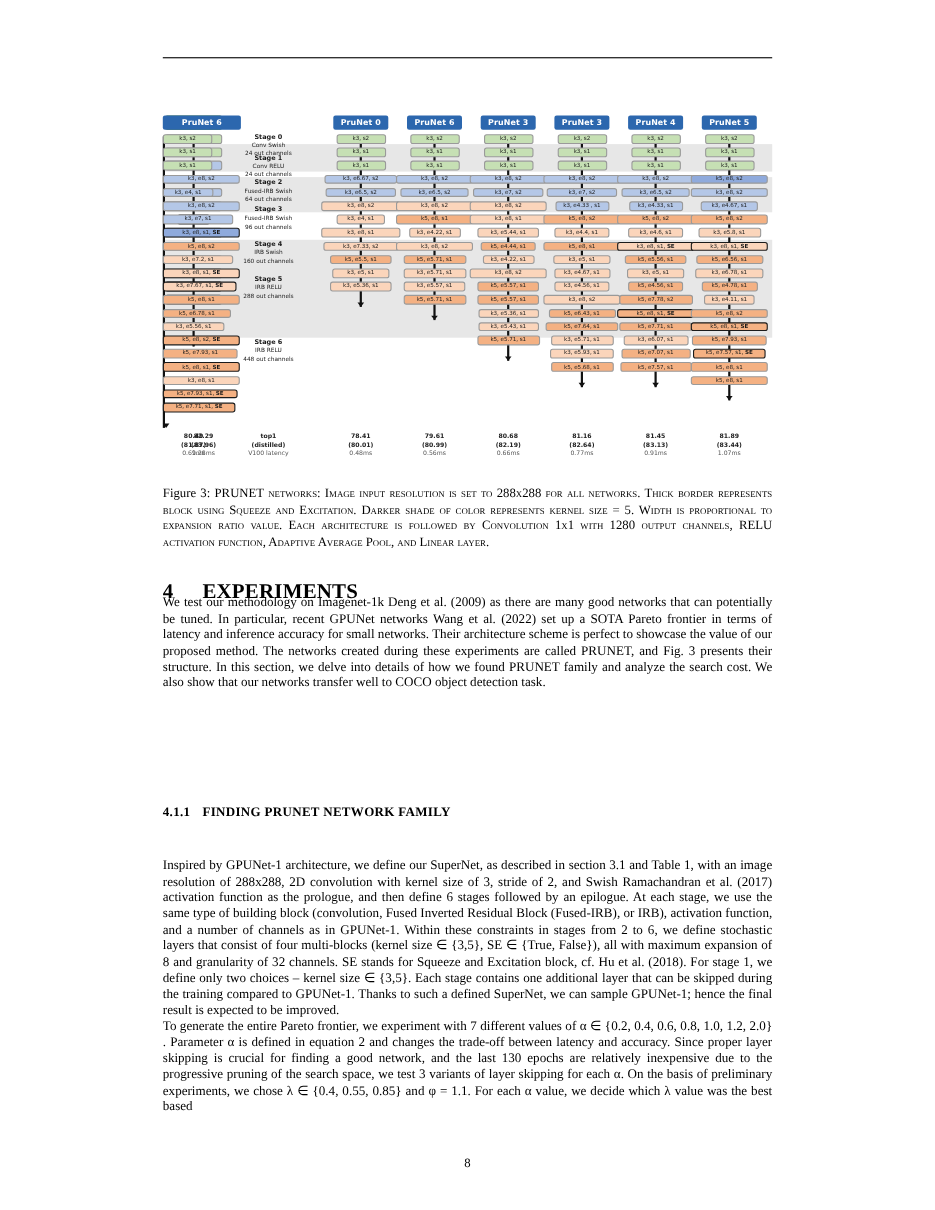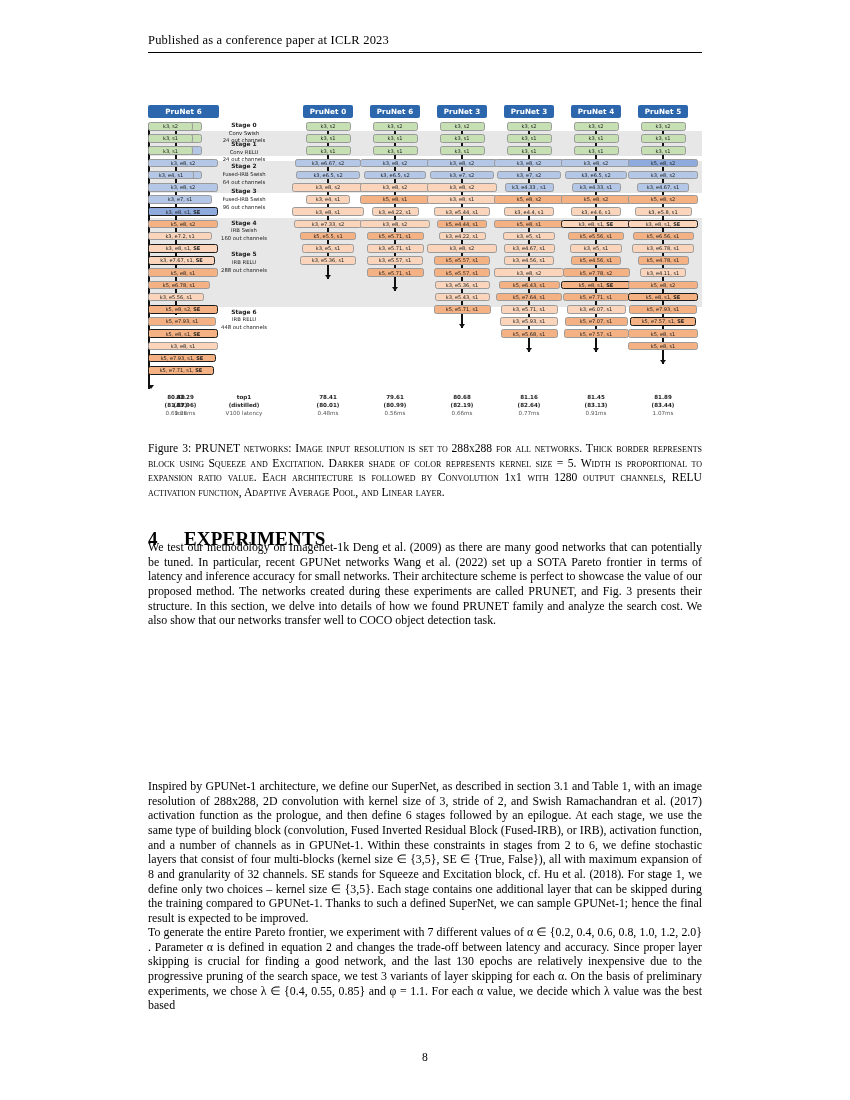--- a/index.html
+++ b/index.html
@@ -108,21 +108,20 @@
   .pagenum {
     position:absolute; left:0; top:1051px; width:850px;
     text-align:center; font-size:11.6px;
   }
 </style>
 </head>
 <body>
 
 <div class="page">
 
-  <div class="runhead">Published as a conference paper at ICLR 2023</div>
   <div class="runrule"></div>
 
   <div class="figure" id="figure">
       <div class="band" style="top: 26.2px; height: 25.01px;"></div>
       <div class="band" style="top: 56.48px; height: 31.72px;"></div>
       <div class="band" style="top: 112.6px; height: 89.06px;"></div>
       <div class="stage" style="left: 60px; top: 17px;"><b>Stage 0</b><br><span>Conv Swish</span><br><span>24 out channels</span></div>
       <div class="stage" style="left: 60px; top: 35.91px;"><b>Stage 1</b><br><span>Conv RELU</span><br><span>24 out channels</span></div>
       <div class="stage" style="left: 60px; top: 58.48px;"><b>Stage 2</b><br><span>Fused-IRB Swish</span><br><span>64 out channels</span></div>
       <div class="stage" style="left: 60px; top: 83.49px;"><b>Stage 3</b><br><span>Fused-IRB Swish</span><br><span>96 out channels</span></div>
@@ -366,19 +365,20 @@
       </div>
     </div>
 
   <div class="caption"><span>Figure 3:</span><span class="smallcaps"> PRUNET networks: Image input resolution is set to 288x288 for all networks. Thick border represents block using Squeeze and Excitation. Darker shade of color represents kernel size = 5. Width is proportional to expansion ratio value. Each architecture is followed by Convolution 1x1 with 1280 output channels, RELU activation function, Adaptive Average Pool, and Linear layer.</span></div>
 
   <h2 class="sec"><span class="num">4</span><span class="smallcaps">EXPERIMENTS</span></h2>
 
   <p class="para p1">We test our methodology on Imagenet-1k Deng et al. (2009) as there are many good networks that can potentially be tuned. In particular, recent GPUNet networks Wang et al. (2022) set up a SOTA Pareto frontier in terms of latency and inference accuracy for small networks. Their architecture scheme is perfect to showcase the value of our proposed method. The networks created during these experiments are called PRUNET, and Fig. 3 presents their structure. In this section, we delve into details of how we found PRUNET family and analyze the search cost. We also show that our networks transfer well to COCO object detection task.</p>
 
 
+  <h3 class="sub s411"><span class="num">4.1.1</span><span class="smallcaps">FINDING PRUNET NETWORK FAMILY</span></h3>
 
   <p class="para p2">Inspired by GPUNet-1 architecture, we define our SuperNet, as described in section 3.1 and Table 1, with an image resolution of 288x288, 2D convolution with kernel size of 3, stride of 2, and Swish Ramachandran et al. (2017) activation function as the prologue, and then define 6 stages followed by an epilogue. At each stage, we use the same type of building block (convolution, Fused Inverted Residual Block (Fused-IRB), or IRB), activation function, and a number of channels as in GPUNet-1. Within these constraints in stages from 2 to 6, we define stochastic layers that consist of four multi-blocks (kernel size ∈ {3,5}, SE ∈ {True, False}), all with maximum expansion of 8 and granularity of 32 channels. SE stands for Squeeze and Excitation block, cf. Hu et al. (2018). For stage 1, we define only two choices – kernel size ∈ {3,5}. Each stage contains one additional layer that can be skipped during the training compared to GPUNet-1. Thanks to such a defined SuperNet, we can sample GPUNet-1; hence the final result is expected to be improved.</p>
 
   <p class="para p3">To generate the entire Pareto frontier, we experiment with 7 different values of α ∈ {0.2, 0.4, 0.6, 0.8, 1.0, 1.2, 2.0} . Parameter α is defined in equation 2 and changes the trade-off between latency and accuracy. Since proper layer skipping is crucial for finding a good network, and the last 130 epochs are relatively inexpensive due to the progressive pruning of the search space, we test 3 variants of layer skipping for each α. On the basis of preliminary experiments, we chose λ ∈ {0.4, 0.55, 0.85} and φ = 1.1. For each α value, we decide which λ value was the best based</p>
 
   <div class="pagenum">8</div>
 </div>
 
 </body></html>

